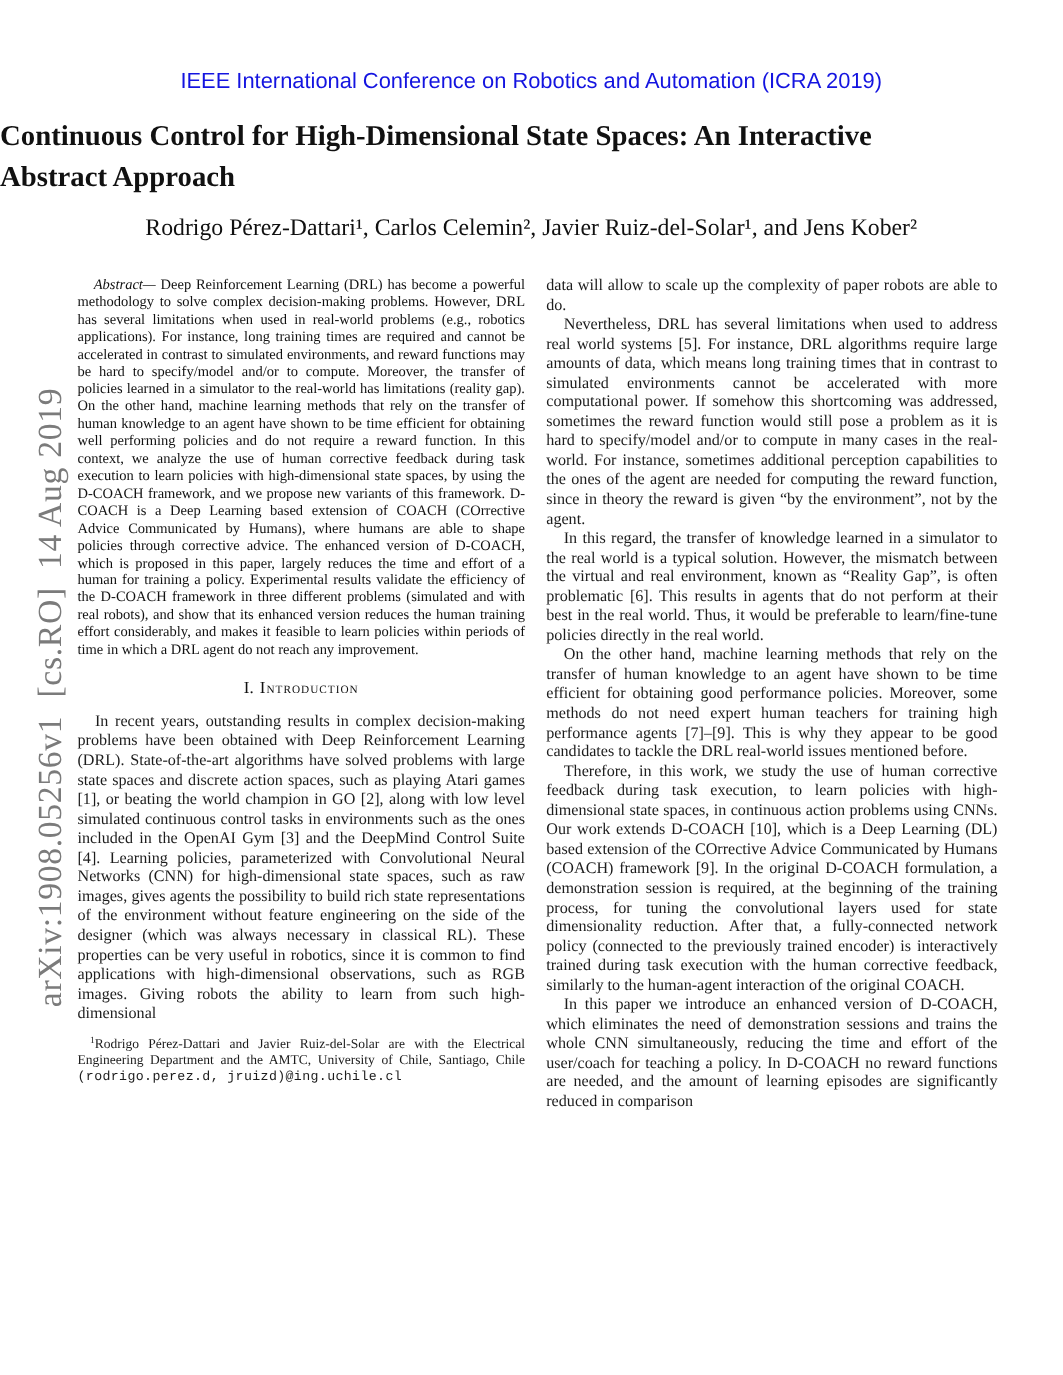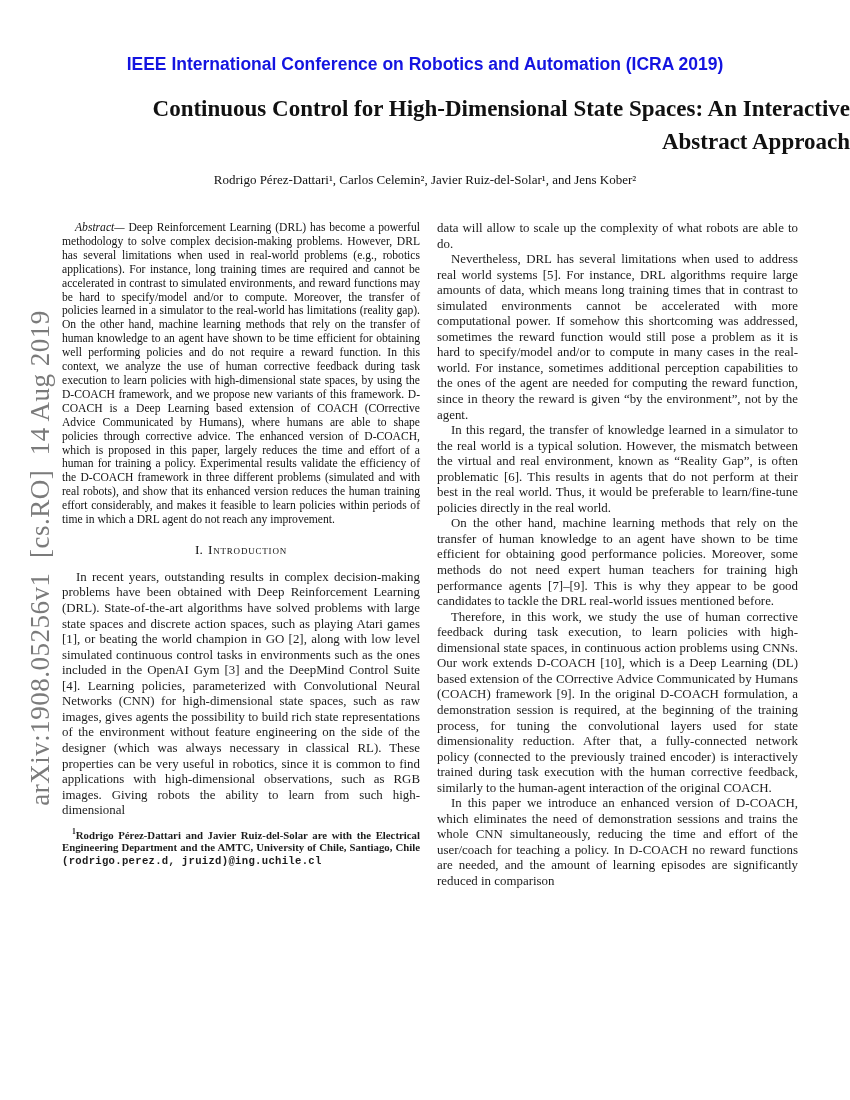--- a/index.html
+++ b/index.html
@@ -21,38 +21,38 @@
     font-family: "Liberation Serif", serif;
     font-size: 27px;
     color: #7b7b7b;
     letter-spacing: 0.5px;
   }
   .conference {
     position: absolute;
     top: 54px; left: 0; right: 0;
     text-align: center;
     font-family: "Liberation Sans", sans-serif;
-    font-weight: bold;
+    font-weight: normal;
     font-size: 17.5px;
     color: #1414e0;
   }
   .title-block {
     position: absolute;
     top: 92px; left: 0; right: 0;
-    text-align: right;
+    text-align: left;
     font-weight: bold;
     font-size: 23px;
     line-height: 33px;
     color: #111111;
   }
   .authors {
     position: absolute;
     top: 172px; left: 0; right: 0;
     text-align: center;
-    font-size: 13px;
+    font-size: 19px;
     color: #111111;
   }
   .columns {
     position: absolute;
     top: 221px;
     left: 62px;
     width: 736px;
     display: flex;
     column-gap: 17px;
   }
@@ -93,21 +93,20 @@
   .body-par.noindent { text-indent: 0; }
 
   .footnotes { margin-top: 7px; }
   .footnote {
     margin: 0;
     font-size: 10.8px;
     line-height: 12.7px;
     text-align: justify;
     text-indent: 10px;
     color: #1c1c1c;
-    font-weight: bold;
   }
   .footnote sup { font-size: 70%; }
   .mono {
     font-family: "Liberation Mono", "DejaVu Sans Mono", monospace;
     font-size: 10.6px;
     letter-spacing: 0.3px;
   }
 </style>
 </head>
 <body>
@@ -141,21 +140,21 @@
 
       <div class="footnotes">
         <p class="footnote">
           <sup>1</sup><span>Rodrigo Pérez-Dattari and Javier Ruiz-del-Solar are with the Electrical Engineering Department and the AMTC, University of Chile, Santiago, Chile </span><span class="mono">(rodrigo.perez.d, jruizd)@ing.uchile.cl</span>
         </p>
       </div>
 
     </div>
 
     <div class="col-right">
-      <p class="body-par noindent">data will allow to scale up the complexity of what robots are able to do.</p>
+      <p class="body-par noindent">data will allow to scale up the complexity of paper robots are able to do.</p>
       <p class="body-par">Nevertheless, DRL has several limitations when used to address real world systems [5]. For instance, DRL algorithms require large amounts of data, which means long training times that in contrast to simulated environments cannot be accelerated with more computational power. If somehow this shortcoming was addressed, sometimes the reward function would still pose a problem as it is hard to specify/model and/or to compute in many cases in the real-world. For instance, sometimes additional perception capabilities to the ones of the agent are needed for computing the reward function, since in theory the reward is given “by the environment”, not by the agent.</p>
       <p class="body-par">In this regard, the transfer of knowledge learned in a simulator to the real world is a typical solution. However, the mismatch between the virtual and real environment, known as “Reality Gap”, is often problematic [6]. This results in agents that do not perform at their best in the real world. Thus, it would be preferable to learn/fine-tune policies directly in the real world.</p>
       <p class="body-par">On the other hand, machine learning methods that rely on the transfer of human knowledge to an agent have shown to be time efficient for obtaining good performance policies. Moreover, some methods do not need expert human teachers for training high performance agents [7]–[9]. This is why they appear to be good candidates to tackle the DRL real-world issues mentioned before.</p>
       <p class="body-par">Therefore, in this work, we study the use of human corrective feedback during task execution, to learn policies with high-dimensional state spaces, in continuous action problems using CNNs. Our work extends D-COACH [10], which is a Deep Learning (DL) based extension of the COrrective Advice Communicated by Humans (COACH) framework [9]. In the original D-COACH formulation, a demonstration session is required, at the beginning of the training process, for tuning the convolutional layers used for state dimensionality reduction. After that, a fully-connected network policy (connected to the previously trained encoder) is interactively trained during task execution with the human corrective feedback, similarly to the human-agent interaction of the original COACH.</p>
       <p class="body-par">In this paper we introduce an enhanced version of D-COACH, which eliminates the need of demonstration sessions and trains the whole CNN simultaneously, reducing the time and effort of the user/coach for teaching a policy. In D-COACH no reward functions are needed, and the amount of learning episodes are significantly reduced in comparison</p>
     </div>
 
   </div>
 
 </div>

